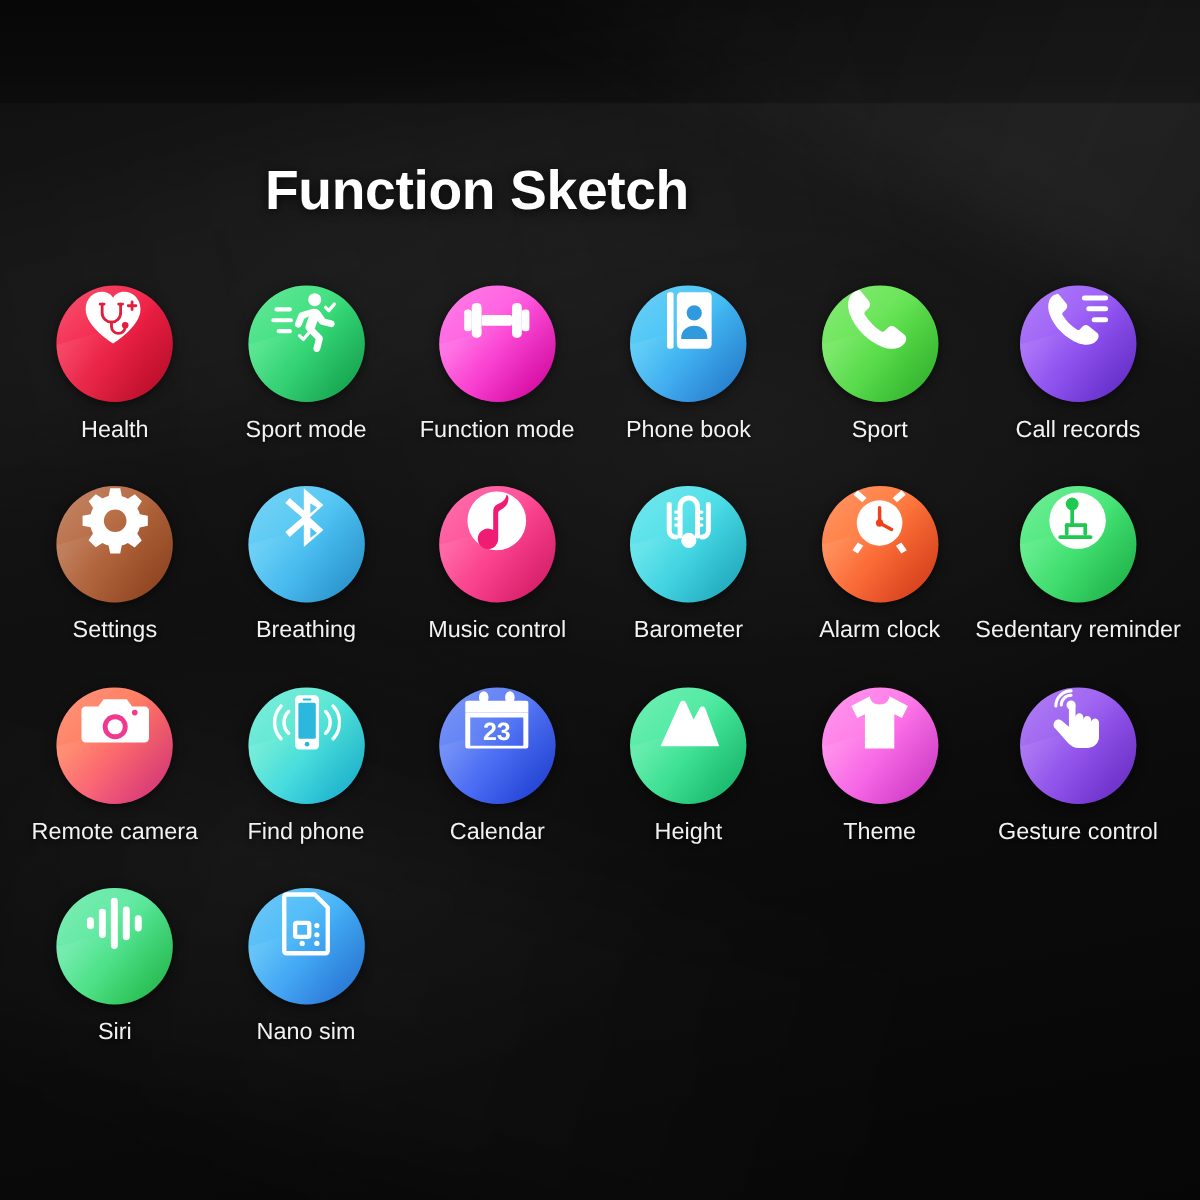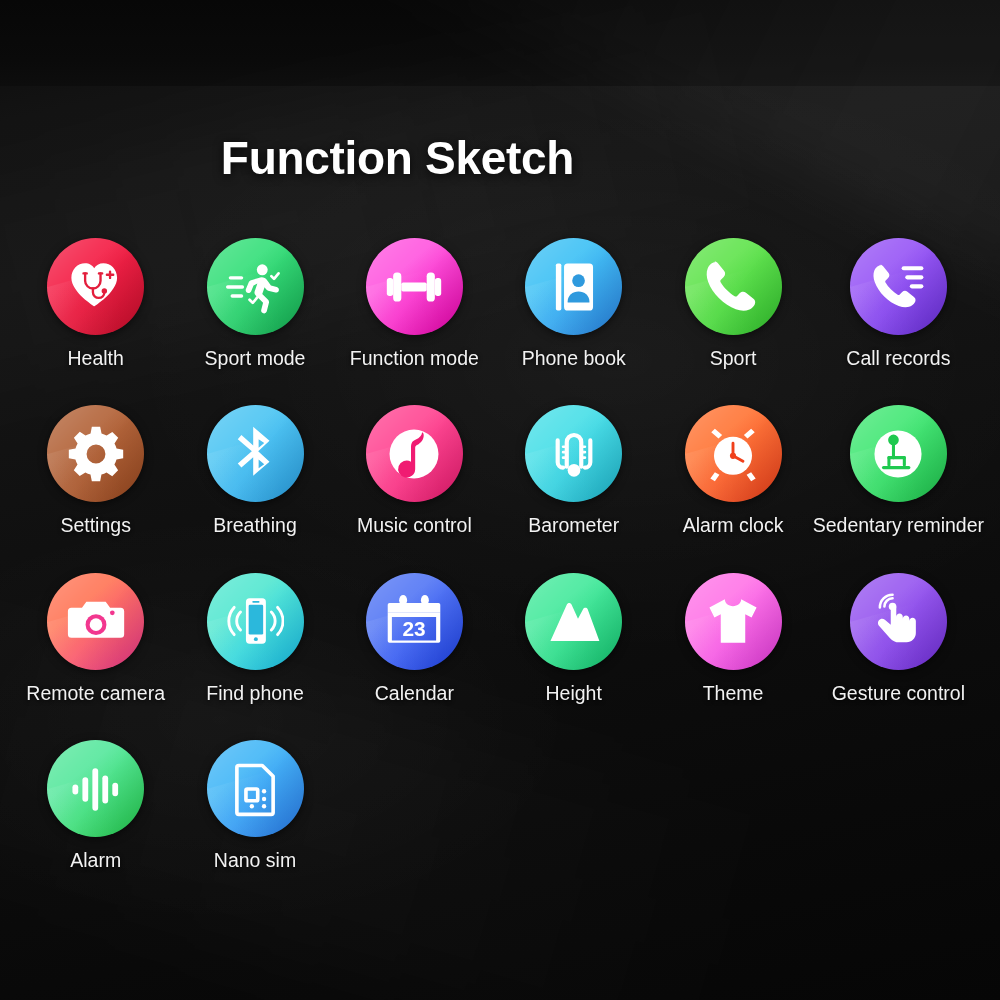--- a/index.html
+++ b/index.html
@@ -61,21 +61,21 @@
     row-gap: 36px;
     padding: 0 16px;
   }
   .cell {
     display: flex; flex-direction: column; align-items: center;
   }
   .icon-circle {
     width: 97px; height: 97px;
     border-radius: 50%;
     position: relative;
-    display: flex; align-items: center; justify-content: center;
+    display: flex; align-items: flex-start; justify-content: center;
     overflow: hidden;
     box-shadow: 0 2px 9px rgba(0,0,0,0.55);
   }
   
   .icon-circle::before {
     content: ""; position: absolute; inset: 0;
     background:
       linear-gradient(135deg, rgba(255,255,255,0.22) 0%, rgba(255,255,255,0.08) 30%, rgba(255,255,255,0) 52%),
       linear-gradient(305deg, rgba(0,0,0,0.16) 0%, rgba(0,0,0,0) 48%);
     pointer-events: none;
@@ -344,21 +344,21 @@
           <svg width="58" height="58" viewBox="0 0 64 64" fill="none" xmlns="http://www.w3.org/2000/svg">
             <g fill="#ffffff">
               <rect x="6" y="27" width="6.4" height="11" rx="3.2"></rect>
               <rect x="17" y="19" width="6.4" height="27" rx="3.2"></rect>
               <rect x="28" y="9" width="6.4" height="47" rx="3.2"></rect>
               <rect x="39" y="17" width="6.4" height="31" rx="3.2"></rect>
               <rect x="50" y="25" width="6.4" height="15" rx="3.2"></rect>
             </g>
           </svg>
         </div>
-        <div class="label">Alarm</div>
+        <div class="label">Siri</div>
       </div>
       <div class="cell">
         <div class="icon-circle" style="background: linear-gradient(140deg, rgb(73, 185, 247) 0%, rgb(73, 185, 247) 34%, rgb(42, 126, 240) 100%);">
           <svg width="58" height="58" viewBox="0 0 64 64" fill="none" xmlns="http://www.w3.org/2000/svg">
             <g stroke="#ffffff" stroke-width="4" fill="none" stroke-linejoin="round">
               <path d="M14 6h26l12 12v40a2 2 0 0 1-2 2H14a2 2 0 0 1-2-2V8a2 2 0 0 1 2-2z"></path>
               <rect x="22" y="32" width="13" height="13" rx="1.5"></rect>
             </g>
             <g fill="#ffffff">
               <circle cx="42" cy="34.5" r="2.4"></circle>

